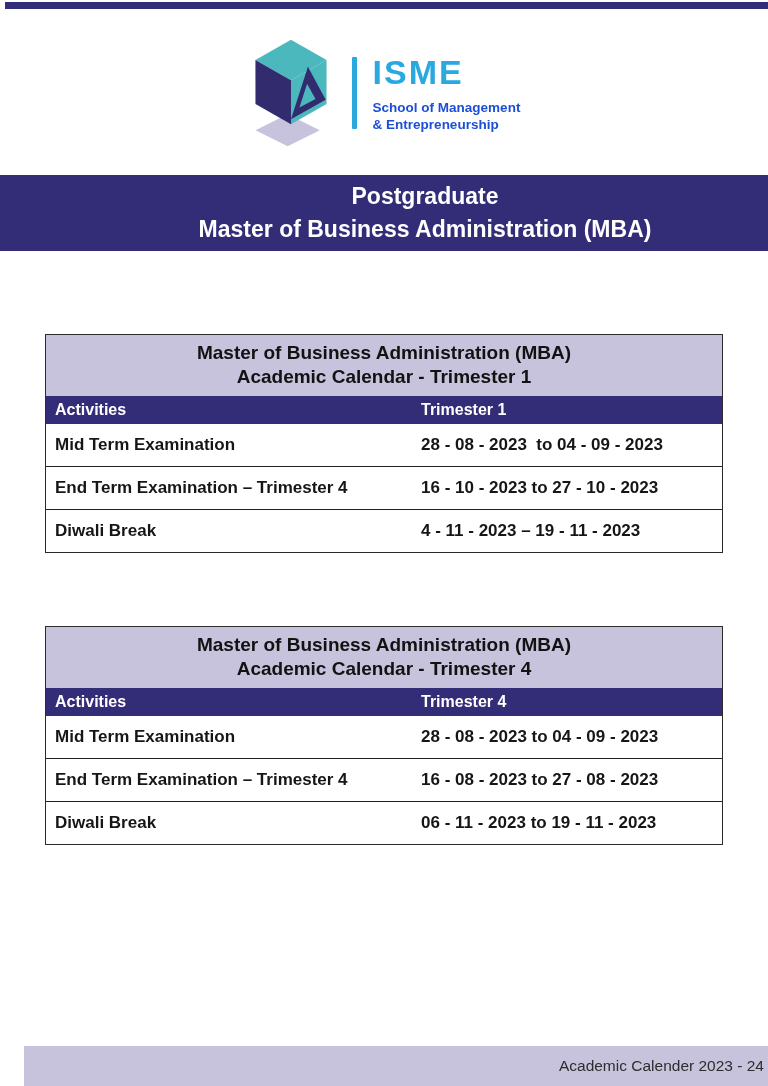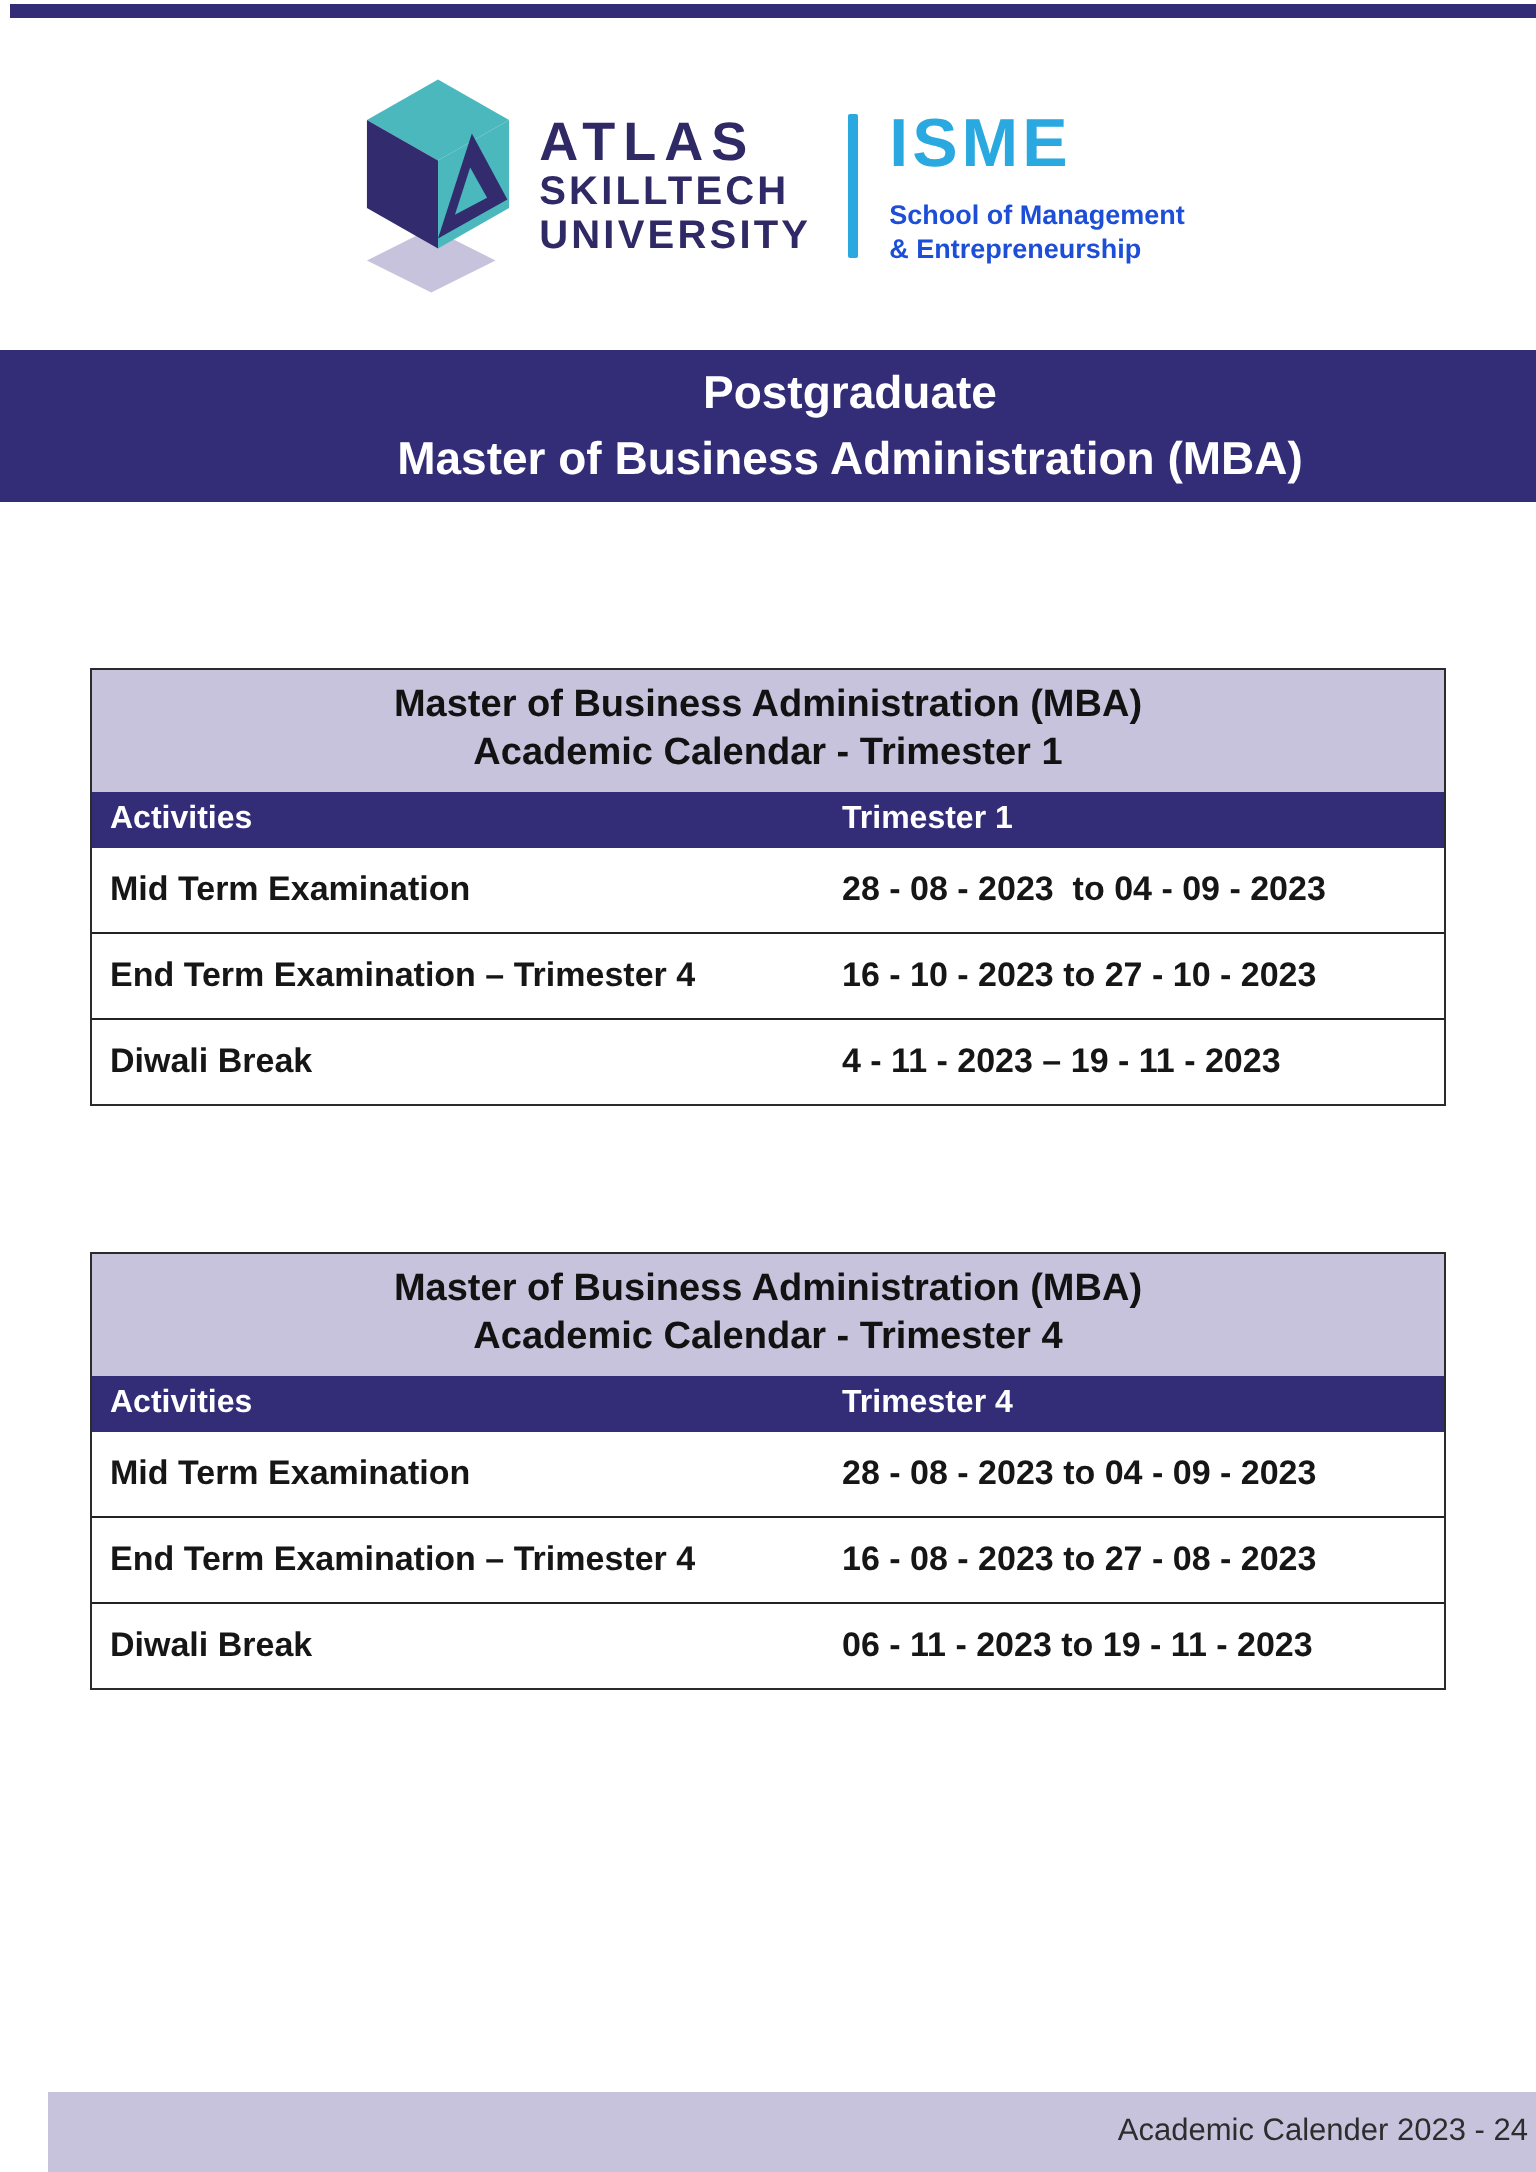--- a/index.html
+++ b/index.html
@@ -102,25 +102,20 @@
 
 <div class="logo-row">
   <svg class="cube-svg" viewBox="0 0 100 130" aria-hidden="true">
     <polygon points="46,90 84,109 46,128 8,109" fill="#c7c3dc"></polygon>
     <polygon points="50,2 92,26 50,50 8,26" fill="#4bb8bd"></polygon>
     <polygon points="8,26 50,50 50,102 8,78" fill="#322c6e"></polygon>
     <polygon points="92,26 50,50 50,102 92,78" fill="#4bb8bd"></polygon>
     <polygon points="70,34 50,96 91,73" fill="#322c6e"></polygon>
     <polygon points="69,54 60,82 79,72" fill="#4bb8bd"></polygon>
   </svg>
-  <div class="atlas-text">
-    <div class="atlas-name">ATLAS</div>
-    <div class="atlas-sub">SKILLTECH</div>
-    <div class="atlas-sub">UNIVERSITY</div>
-  </div>
   <div class="logo-divider"></div>
   <div class="isme-block">
     <div class="isme-name">ISME</div>
     <div class="isme-sub">School of Management</div>
     <div class="isme-sub">&amp; Entrepreneurship</div>
   </div>
 </div>
 
 <div class="banner">
   <div class="banner-line">Postgraduate</div>

